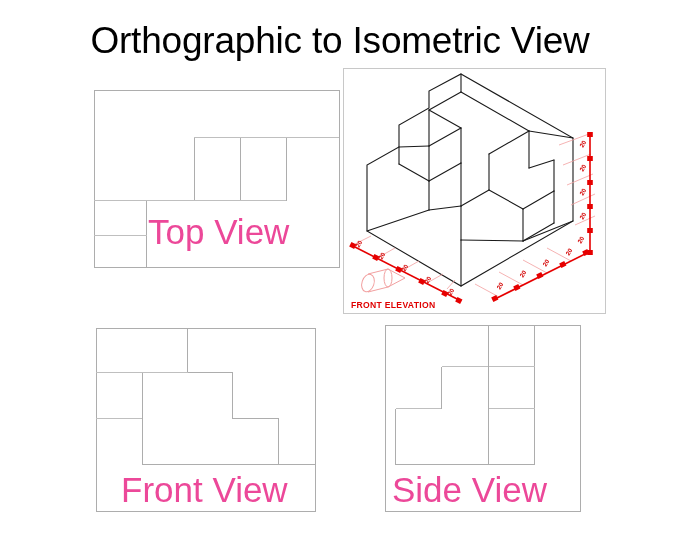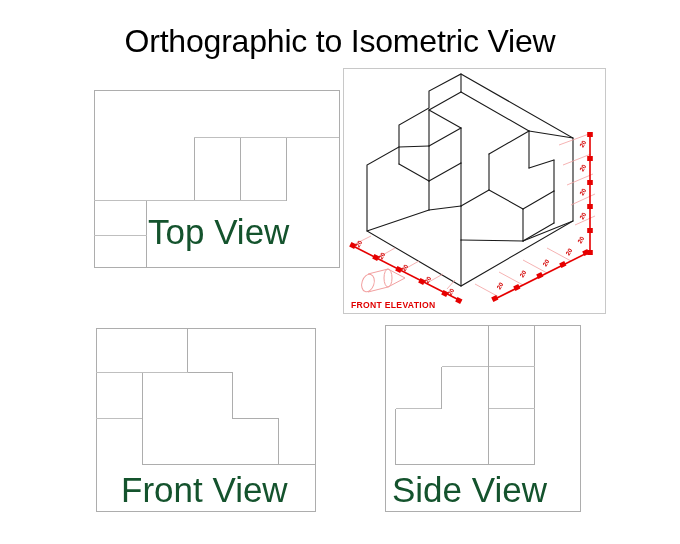--- a/index.html
+++ b/index.html
@@ -23,21 +23,21 @@
     background: #ffffff;
   }
 
   #slide-title {
     position: absolute;
     left: 0;
     top: 18px;
     width: 680px;
     text-align: center;
     font-family: "Liberation Sans", sans-serif;
-    font-size: 32px;
+    font-size: 37px;
     line-height: 46px;
     font-weight: 400;
     color: #000000;
     letter-spacing: -0.2px;
     white-space: nowrap;
   }
 
   
   .panel {
     position: absolute;
@@ -58,21 +58,21 @@
     position: absolute;
     left: 0; top: 0;
     display: block;
   }
 
   .view-label {
     position: absolute;
     font-family: "Liberation Sans", sans-serif;
     font-size: 35px;
     line-height: 40px;
-    color: #14532d;
+    color: #ec4899;
     white-space: nowrap;
   }
 
   
   #panel-top {
     left: 94px;
     top: 90px;
     width: 246px;
     height: 178px;
   }

